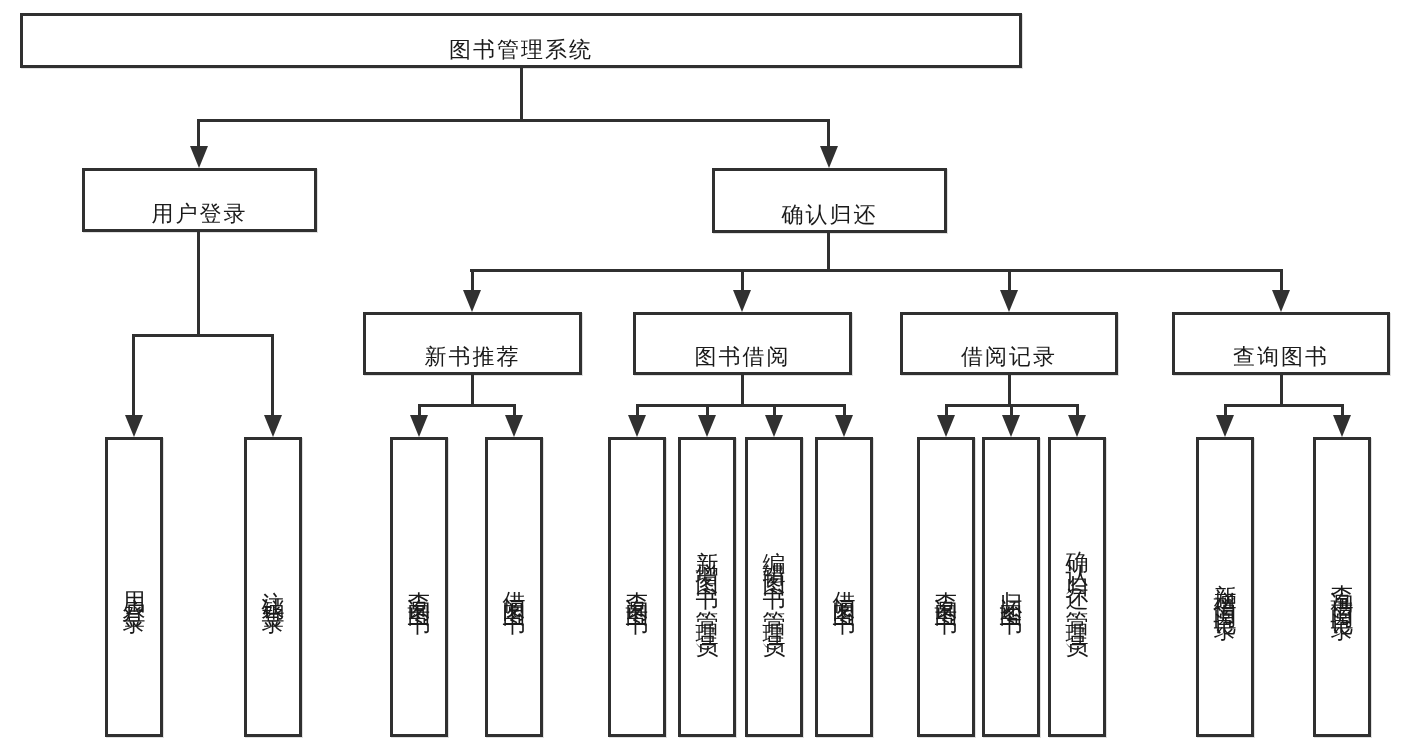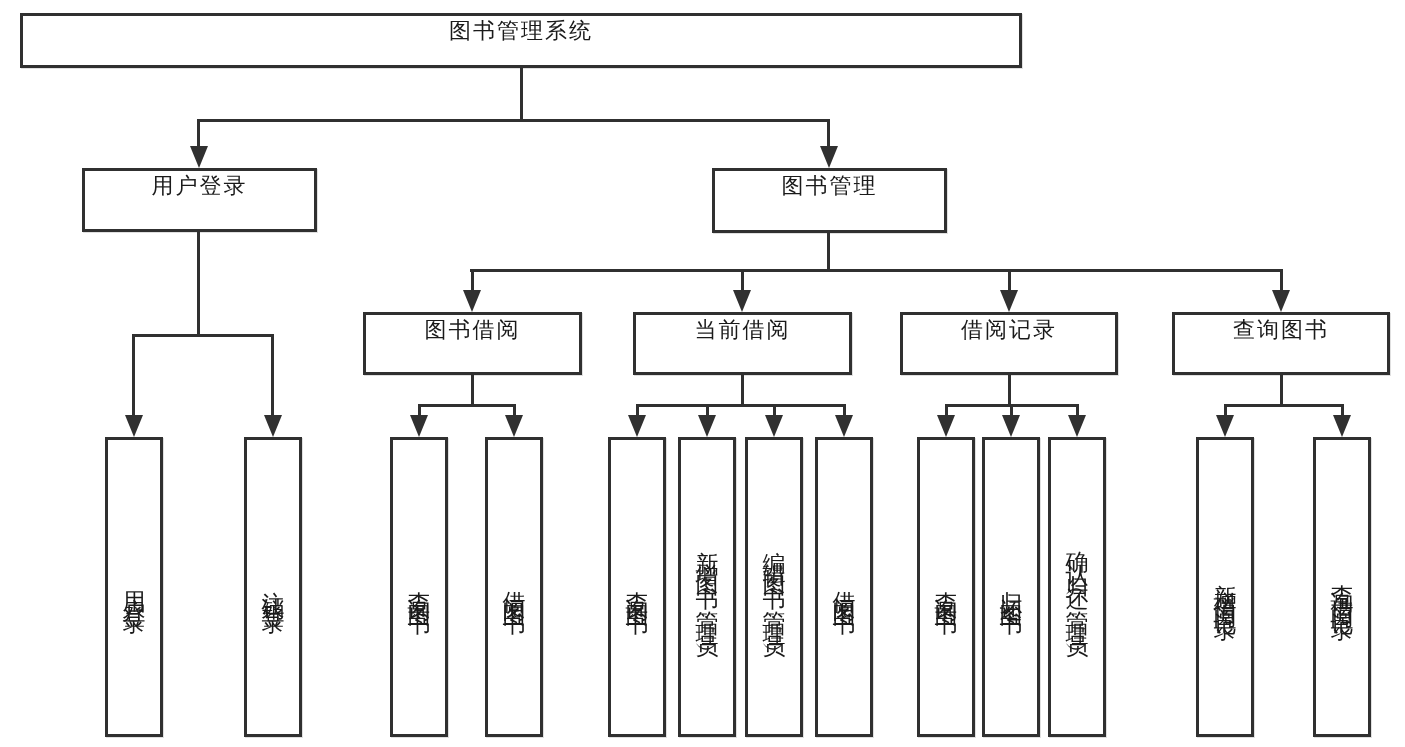--- a/index.html
+++ b/index.html
@@ -13,21 +13,21 @@
     width:1405px;height:747px;
     background:var(--background);
     font-family:"Liberation Sans","DejaVu Sans",sans-serif;
     overflow:hidden;
   }
   .canvas{position:relative;width:1405px;height:747px;background:var(--background);}
   .node{
     position:absolute;
     border:3px solid var(--line);
     background:#fff;
-    display:flex;align-items:flex-start;justify-content:center;
+    display:flex;align-items:flex-end;justify-content:center;
     font-size:22px;letter-spacing:2px;color:var(--text);
     box-sizing:border-box;
     box-shadow:1px 1px 0 rgba(0,0,0,0.12);
   }
   .leaf{
     position:absolute;
     width:58px;height:300px;
     border:3px solid var(--line);
     background:#fff;
     display:flex;align-items:center;justify-content:center;
@@ -65,28 +65,28 @@
 <div class="canvas">
 
   <div class="node" style="left:20px;top:13px;width:1002px;height:55px;">
     <span>图书管理系统</span>
   </div>
 
   <div class="node" style="left:82px;top:168px;width:235px;height:64px;">
     <span>用户登录</span>
   </div>
   <div class="node" style="left:712px;top:168px;width:235px;height:65px;">
-    <span>图书管理</span>
+    <span>确认归还</span>
   </div>
 
   <div class="node" style="left:363px;top:312px;width:219px;height:63px;">
-    <span>图书借阅</span>
+    <span>新书推荐</span>
   </div>
   <div class="node" style="left:633px;top:312px;width:219px;height:63px;">
-    <span>当前借阅</span>
+    <span>图书借阅</span>
   </div>
   <div class="node" style="left:900px;top:312px;width:218px;height:63px;">
     <span>借阅记录</span>
   </div>
   <div class="node" style="left:1172px;top:312px;width:218px;height:63px;">
     <span>查询图书</span>
   </div>
 
   <div class="leaf" style="left:105px;top:437px;">
     <span>用户登录</span>

